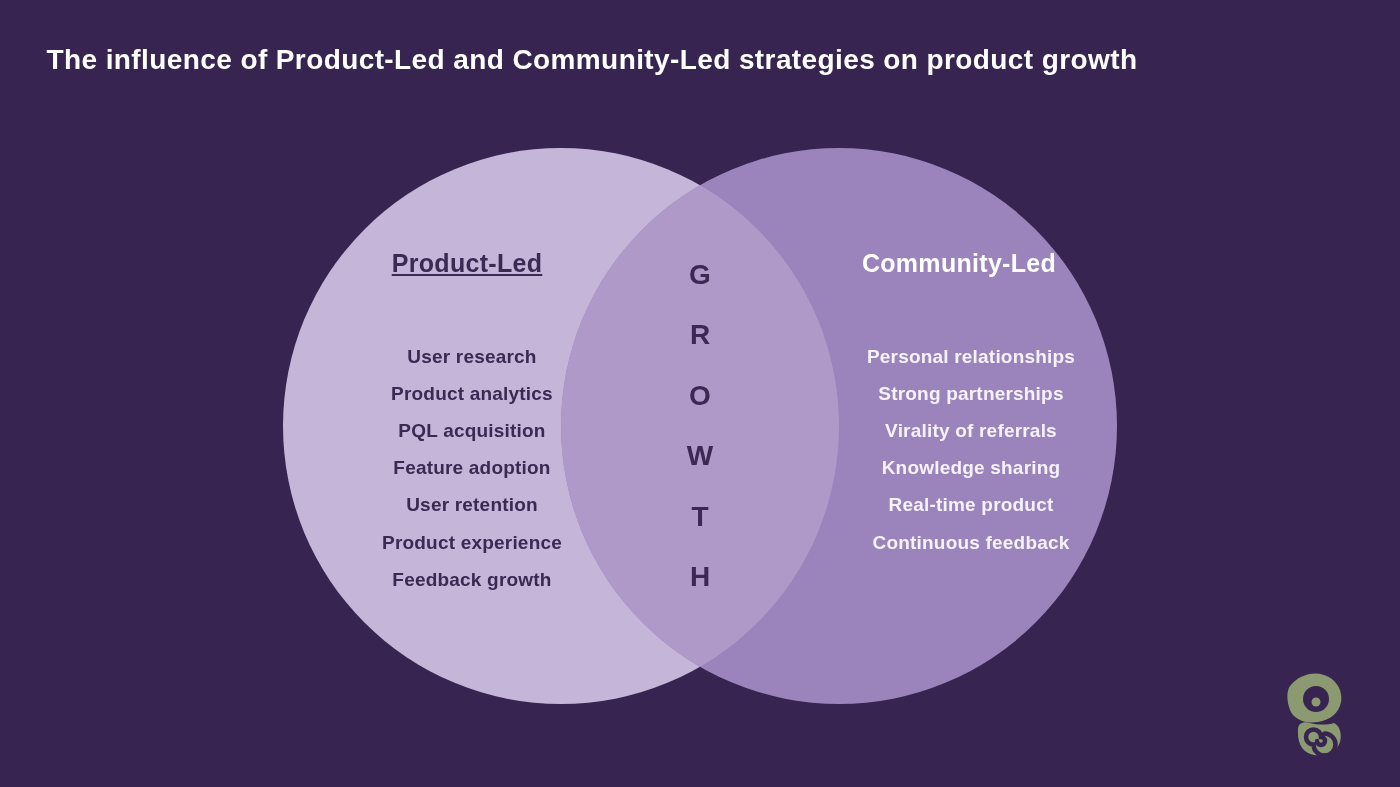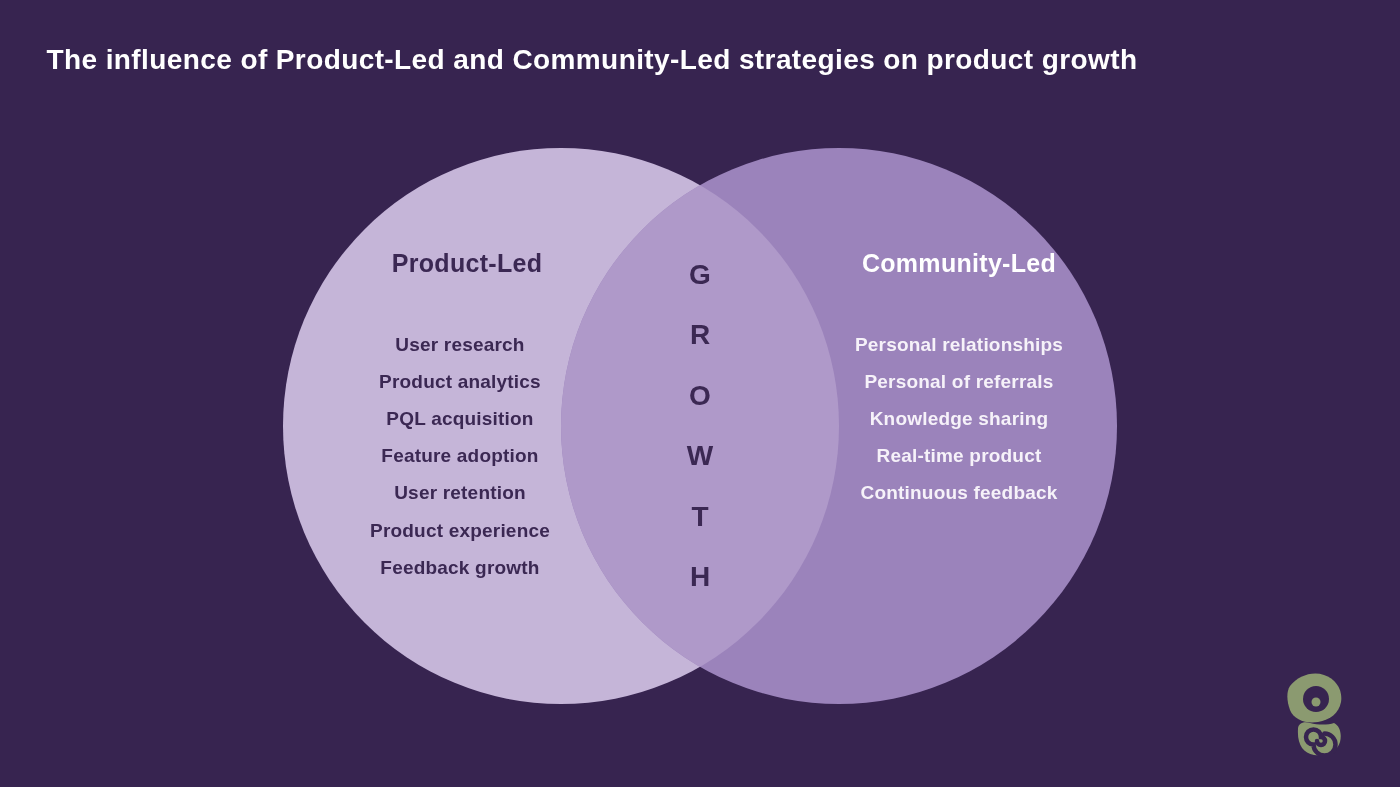--- a/index.html
+++ b/index.html
@@ -36,31 +36,32 @@
     top: 249px;
     transform: translateX(-50%);
     font-size: 25px;
     font-weight: 700;
     letter-spacing: 0.3px;
     white-space: nowrap;
   }
   .left-label {
     left: 467px;
     color: var(--dark-text, #3b2853);
+    text-decoration: underline;
   }
   .right-label {
     left: 925px;
     color: var(--light-text, #ffffff);
     margin-left: 34px;
   }
   .venn-list {
     position: absolute;
     top: 322px;
     transform: translateX(-50%);
-    margin: 4px;
+    margin: 16px;
     padding: 0;
     list-style: none;
   }
   .venn-list li {
     height: 37.2px;
     display: flex;
     align-items: center;
     justify-content: center;
     font-size: 19px;
     font-weight: 700;
@@ -125,21 +126,22 @@
       <li>Product analytics</li>
       <li>PQL acquisition</li>
       <li>Feature adoption</li>
       <li>User retention</li>
       <li>Product experience</li>
       <li>Feedback growth</li>
     </ul>
 
   <ul class="venn-list right-list">
       <li>Personal relationships</li>
-      <li>Personal of referrals</li>
+      <li>Strong partnerships</li>
+      <li>Virality of referrals</li>
       <li>Knowledge sharing</li>
       <li>Real-time product</li>
       <li>Continuous feedback</li>
     </ul>
 
   <div class="growth">
       <span>G</span>
       <span>R</span>
       <span>O</span>
       <span>W</span>

